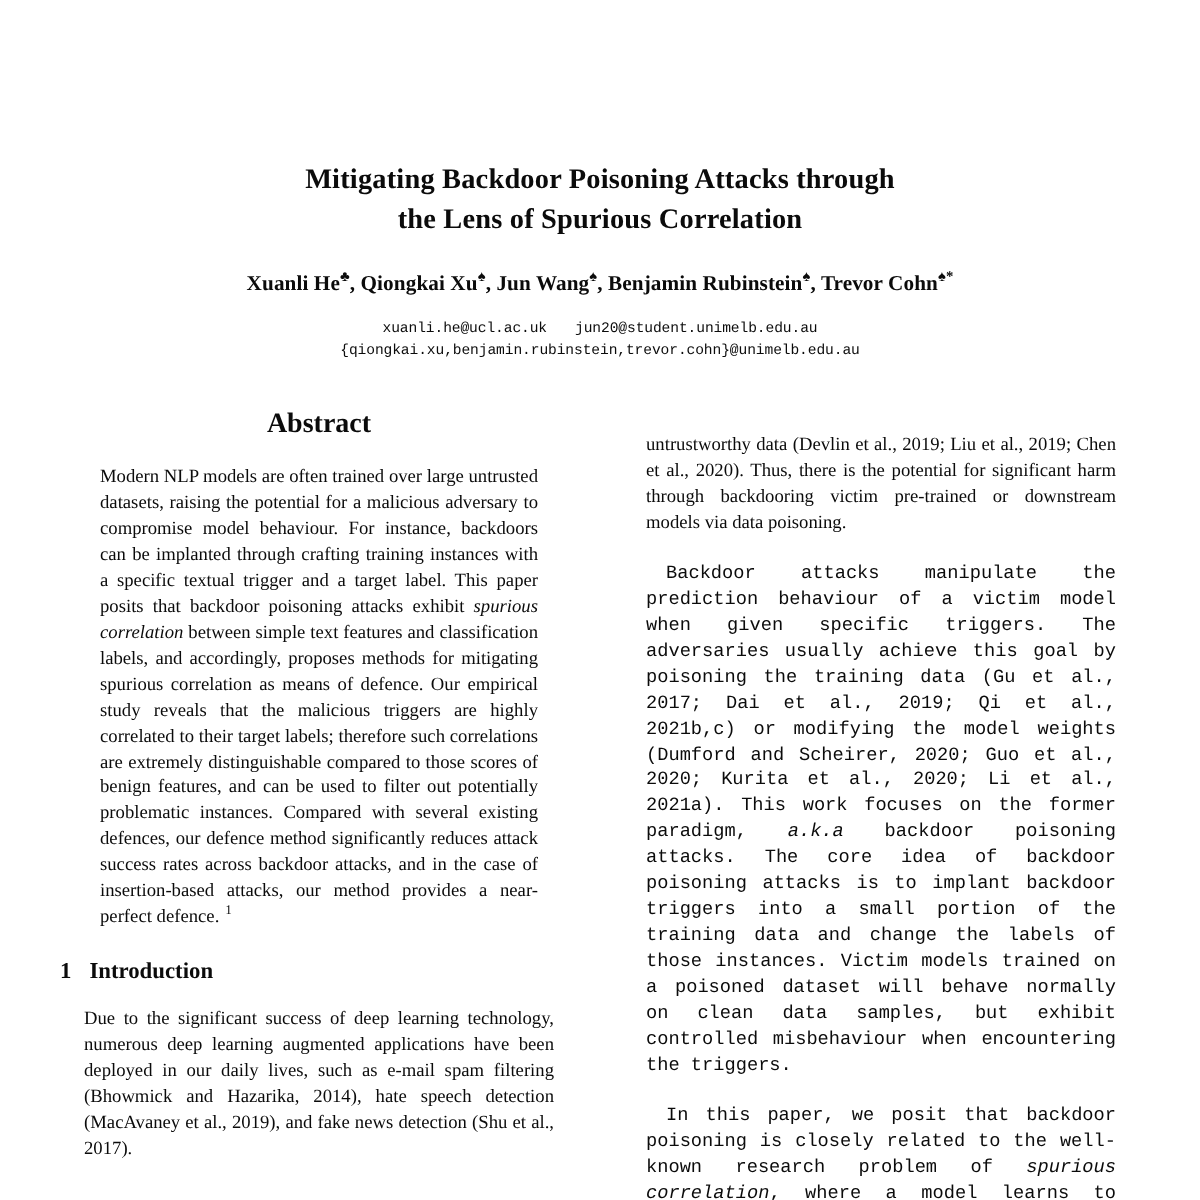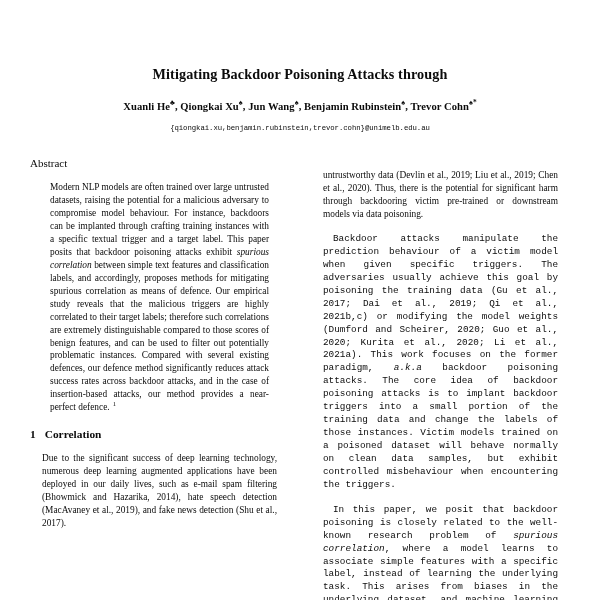--- a/index.html
+++ b/index.html
@@ -19,21 +19,21 @@
     width: 600px;
     height: 600px;
     box-sizing: border-box;
     padding: 0 30px;
     position: relative;
     overflow: hidden;
   }
 
   
   .title-block {
-    padding-top: 64px;
+    padding-top: 80px;
     text-align: center;
   }
   .paper-title {
     font-size: 14.2px;
     font-weight: bold;
     line-height: 1.42;
     letter-spacing: 0.1px;
     margin: 0;
   }
   .paper-title .ln { display: block; }
@@ -78,22 +78,23 @@
     display: flex;
     gap: 22px;
     align-items: flex-start;
   }
   .col {
     width: 259px;
     flex: 0 0 259px;
   }
 
   .sec-abstract {
-    font-size: 11px;
-    font-weight: normal;
+    text-align: center;
+    font-size: 14px;
+    font-weight: bold;
     margin: 0 0 9px 0;
   }
 
   .abstract-body {
     padding: 0 8px;
   }
 
   p.para {
     margin: 12px;
     font-size: 9.35px;
@@ -125,41 +126,43 @@
   }
 </style>
 </head>
 <body>
 
 <div class="page">
 
   <div class="title-block">
     <h1 class="paper-title">
       <span class="ln">Mitigating Backdoor Poisoning Attacks through</span>
+      <span class="ln">the Lens of Spurious Correlation</span>
     </h1>
 
     <div class="authors">
       <div>Xuanli He<span class="sym">♣</span>, Qiongkai Xu<span class="sym">♠</span>, Jun Wang<span class="sym">♠</span>, Benjamin Rubinstein<span class="sym">♠</span>, Trevor Cohn<span class="sym">♠</span><span class="sym">*</span></div>
     </div>
 
     <div class="emails">
+      <span class="e-line"><span>xuanli.he@ucl.ac.uk</span><span class="gap"></span><span>jun20@student.unimelb.edu.au</span></span>
       <span class="e-line">{qiongkai.xu,benjamin.rubinstein,trevor.cohn}@unimelb.edu.au</span>
     </div>
   </div>
 
   <div class="columns">
 
     <div class="col">
       <div class="sec-abstract">Abstract</div>
 
       <div class="abstract-body">
         <p class="para"><span>Modern NLP models are often trained over large untrusted datasets, raising the potential for a malicious adversary to compromise model behaviour. For instance, backdoors can be implanted through crafting training instances with a specific textual trigger and a target label. This paper posits that backdoor poisoning attacks exhibit </span><span class="it">spurious correlation</span><span> between simple text features and classification labels, and accordingly, proposes methods for mitigating spurious correlation as means of defence. Our empirical study reveals that the malicious triggers are highly correlated to their target labels; therefore such correlations are extremely distinguishable compared to those scores of benign features, and can be used to filter out potentially problematic instances. Compared with several existing defences, our defence method significantly reduces attack success rates across backdoor attacks, and in the case of insertion-based attacks, our method provides a near-perfect defence.</span><span class="fn">1</span></p>
       </div>
 
-      <div class="sec-head"><span class="num">1</span><span>Correlation</span></div>
+      <div class="sec-head"><span class="num">1</span><span>Introduction</span></div>
 
       <p class="para">Due to the significant success of deep learning technology, numerous deep learning augmented applications have been deployed in our daily lives, such as e-mail spam filtering (Bhowmick and Hazarika, 2014), hate speech detection (MacAvaney et al., 2019), and fake news detection (Shu et al., 2017).</p>
     </div>
 
     <div class="col">
       <p class="para">untrustworthy data (Devlin et al., 2019; Liu et al., 2019; Chen et al., 2020). Thus, there is the potential for significant harm through backdooring victim pre-trained or downstream models via data poisoning.</p>
 
       <p class="para indent"><span>Backdoor attacks manipulate the prediction behaviour of a victim model when given specific triggers. The adversaries usually achieve this goal by poisoning the training data (Gu et al., 2017; Dai et al., 2019; Qi et al., 2021b,c) or modifying the model weights (Dumford and Scheirer, 2020; Guo et al., 2020; Kurita et al., 2020; Li et al., 2021a). This work focuses on the former paradigm, </span><span class="it">a.k.a</span><span> backdoor poisoning attacks. The core idea of backdoor poisoning attacks is to implant backdoor triggers into a small portion of the training data and change the labels of those instances. Victim models trained on a poisoned dataset will behave normally on clean data samples, but exhibit controlled misbehaviour when encountering the triggers.</span></p>
 
       <p class="para indent"><span>In this paper, we posit that backdoor poisoning is closely related to the well-known research problem of </span><span class="it">spurious correlation</span><span>, where a model learns to associate simple features with a specific label, instead of learning the underlying task. This arises from biases in the underlying dataset, and machine learning models' propensity to find the simplest means of modelling the task, </span><span class="it">i.e.</span><span>, by taking any available shortcuts. In natural language inference</span></p>

